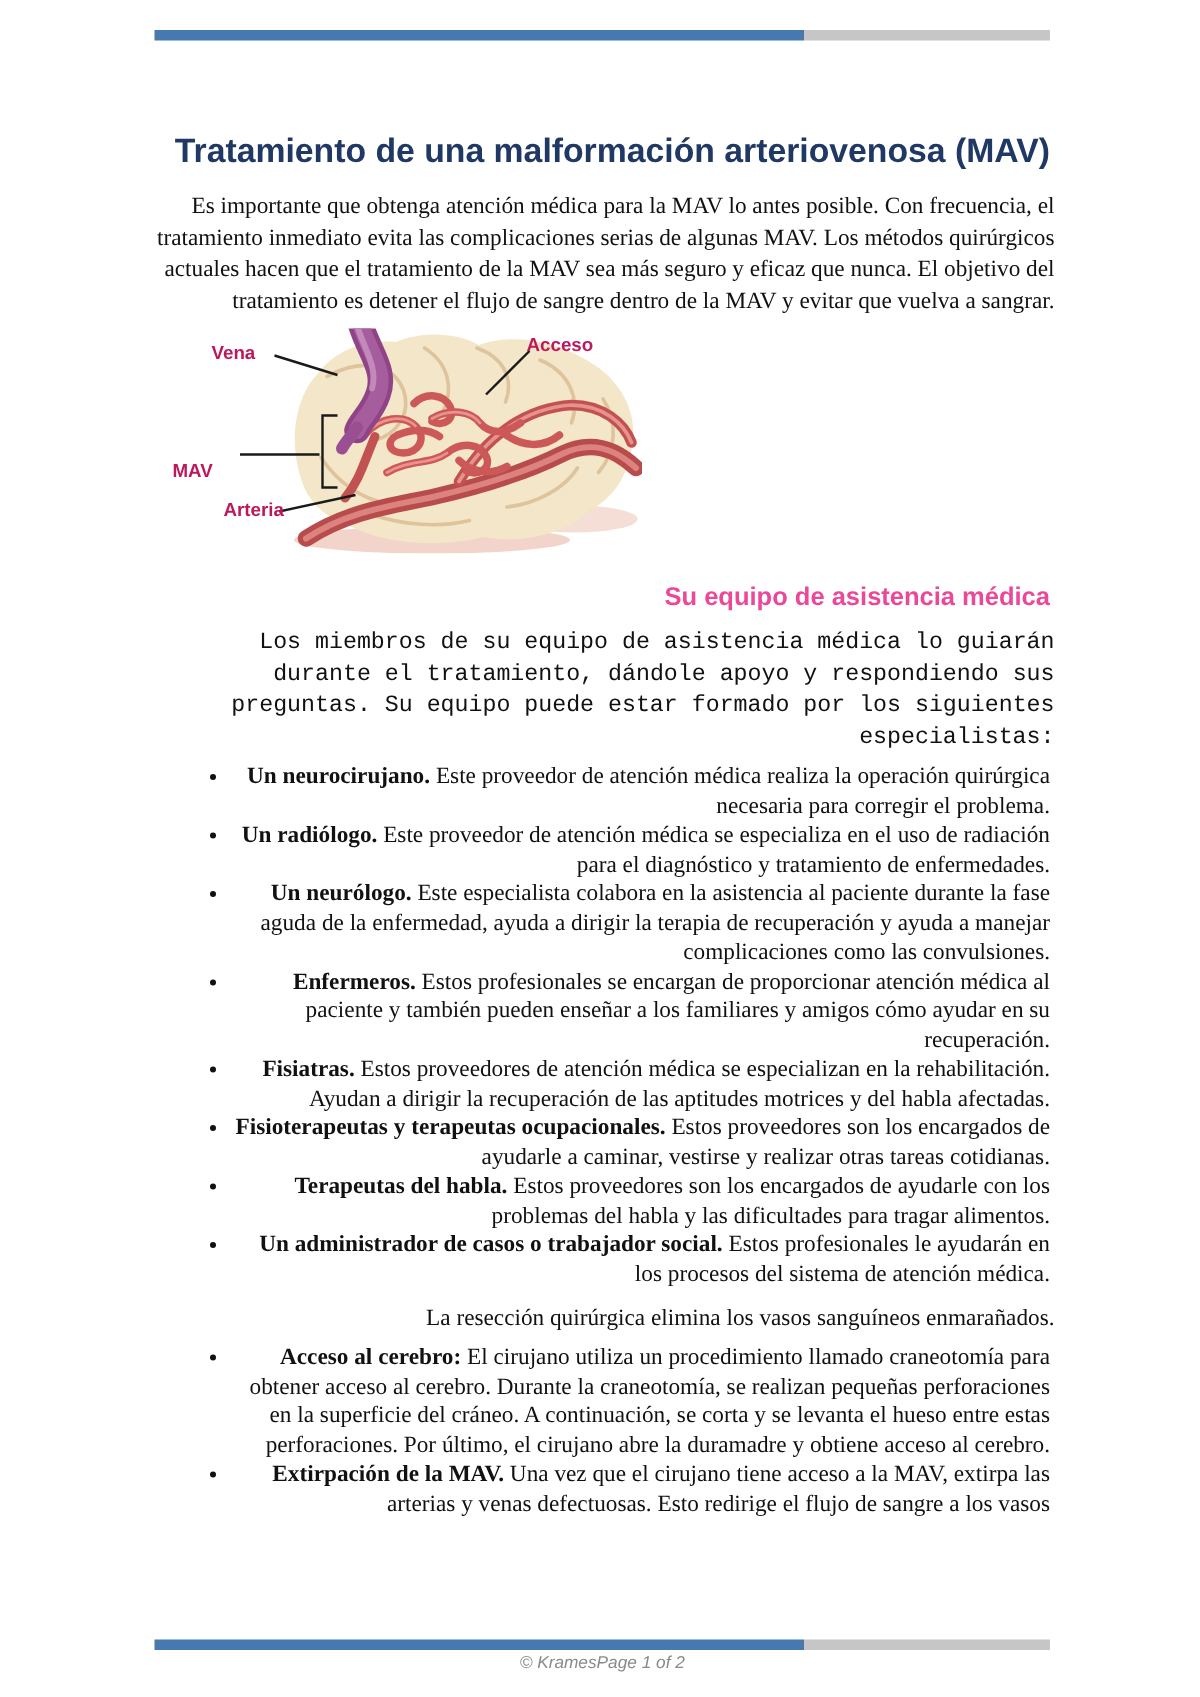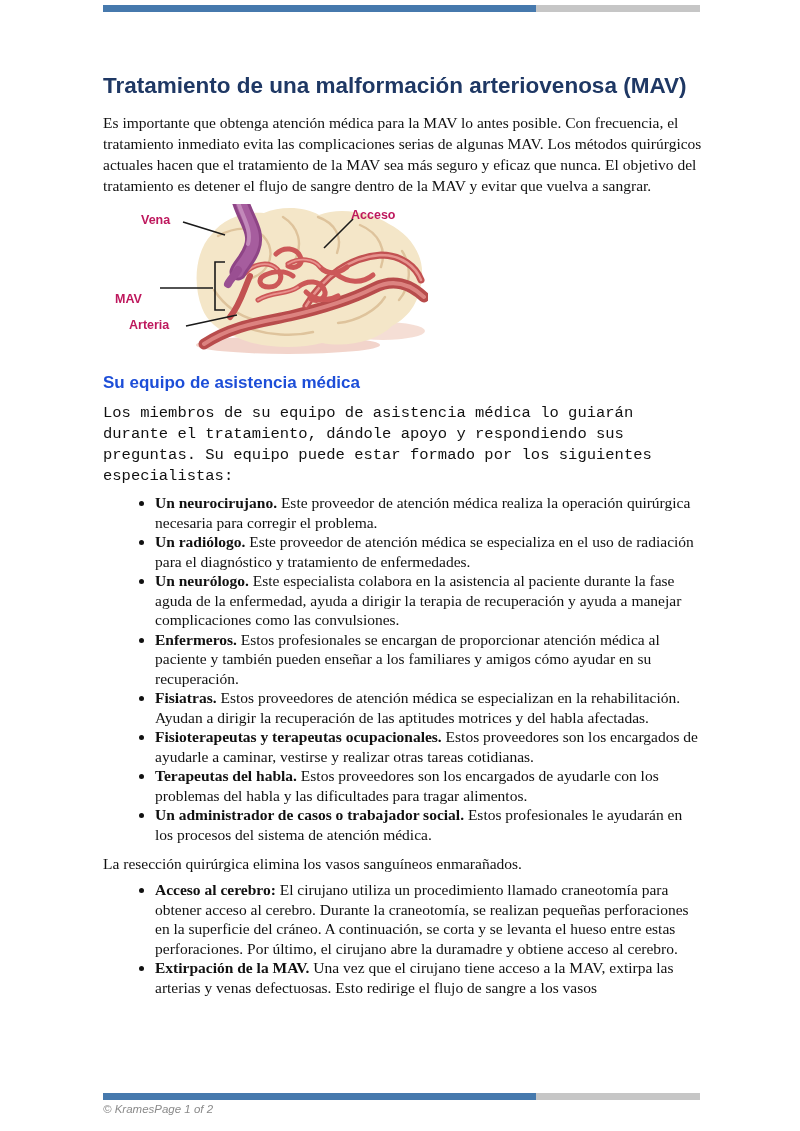--- a/index.html
+++ b/index.html
@@ -1,51 +1,51 @@
 <!DOCTYPE html>
 <html lang="es"><head>
 <meta charset="utf-8">
 <style>
   html,body{margin:0;padding:0;}
   body{
     width:800px;height:1131px;position:relative;background:#ffffff;
     font-family:"Liberation Serif", serif;color:#111;overflow:hidden;
   }
-  .content{position:absolute;top:0;left:0;right:0;padding:5px 100px 0 103px;}
+  .content{position:absolute;top:0;left:0;right:0;padding:20px 100px 0 103px;text-align:right;}
   
   .rule{height:7px;width:597px;display:flex;}
   .rule .blue{background:#4679ad;width:72.5%;height:100%;}
   .rule .gray{background:#c6c6c6;width:27.5%;height:100%;}
   h1.doc-title{
     margin:61px 0 0 0;font-family:"Liberation Sans", sans-serif;
     font-size:22.5px;line-height:26px;font-weight:bold;color:#1f3864;
   }
   p.body-text{margin:13px 0 0 0;font-size:15.5px;line-height:21px;width:600px;}
   h2.section-heading{
     font-family:"Liberation Sans", sans-serif;font-size:17px;line-height:21px;
-    font-weight:bold;color:#1d4ed8;margin:18px 0 0 0;
+    font-weight:bold;color:#ec4899;margin:18px 0 0 0;
   }
   ul.bullet-list{
     margin:6px 0 0 0;padding:0 0 0 52px;list-style:disc outside;
     font-size:15.5px;line-height:19.5px;width:545px;
   }
   ul.bullet-list li{margin:0;padding:0;}
   .lead{font-weight:bold;}
   
   .figure-wrap{position:relative;width:345px;height:150px;margin:8px 0 0 0;}
   .fig-label{
     position:absolute;font-family:"Liberation Sans", sans-serif;
     font-size:12.5px;font-weight:600;color:#be185d;white-space:nowrap;
   }
   .brain-svg{position:absolute;left:85px;top:0;}
   .label-lines{position:absolute;left:0;top:0;}
   
   .footer{position:absolute;left:103px;top:1093px;width:597px;}
   .footer-row{
-    display:flex;justify-content:flex-start;margin-top:3px;
+    display:flex;justify-content:center;margin-top:3px;
     font-family:"Liberation Sans", sans-serif;font-style:italic;
     font-size:11.5px;color:#8a8a8a;
   }
 </style>
 </head>
 <body>
 
 <div class="content">
 
   <div class="rule">
@@ -108,21 +108,21 @@
         <line x1="80" y1="18" x2="122" y2="31"></line>
         <line x1="250" y1="15" x2="221" y2="44"></line>
         <line x1="57" y1="84" x2="110" y2="84"></line>
         <path d="M122,58 L112,58 L112,106 L122,106"></path>
         <line x1="83" y1="122" x2="134" y2="111"></line>
       </g>
     </svg>
     <span class="fig-label" style="left:38px;top:9px;">Vena</span>
     <span class="fig-label" style="left:248px;top:4px;">Acceso</span>
     <span class="fig-label" style="left:12px;top:76px;margin-top:12px;">MAV</span>
-    <span class="fig-label" style="left:26px;top:114px;">Arteria</span>
+    <span class="fig-label" style="left:46px;top:114px;">Arteria</span>
   </div>
 
   <h2 class="section-heading">Su equipo de asistencia médica</h2>
   <p class="body-text" style="margin-top:10px;font-family:Liberation Mono, monospace;">Los miembros de su equipo de asistencia médica lo guiarán durante el tratamiento, dándole apoyo y respondiendo sus preguntas. Su equipo puede estar formado por los siguientes especialistas:</p>
 
   <ul class="bullet-list">
     <li><span class="lead">Un neurocirujano.</span> <span>Este proveedor de atención médica realiza la operación quirúrgica necesaria para corregir el problema.</span></li>
     <li><span class="lead">Un radiólogo.</span> <span>Este proveedor de atención médica se especializa en el uso de radiación para el diagnóstico y tratamiento de enfermedades.</span></li>
     <li><span class="lead">Un neurólogo.</span> <span>Este especialista colabora en la asistencia al paciente durante la fase aguda de la enfermedad, ayuda a dirigir la terapia de recuperación y ayuda a manejar complicaciones como las convulsiones.</span></li>
     <li><span class="lead">Enfermeros.</span> <span>Estos profesionales se encargan de proporcionar atención médica al paciente y también pueden enseñar a los familiares y amigos cómo ayudar en su recuperación.</span></li>

